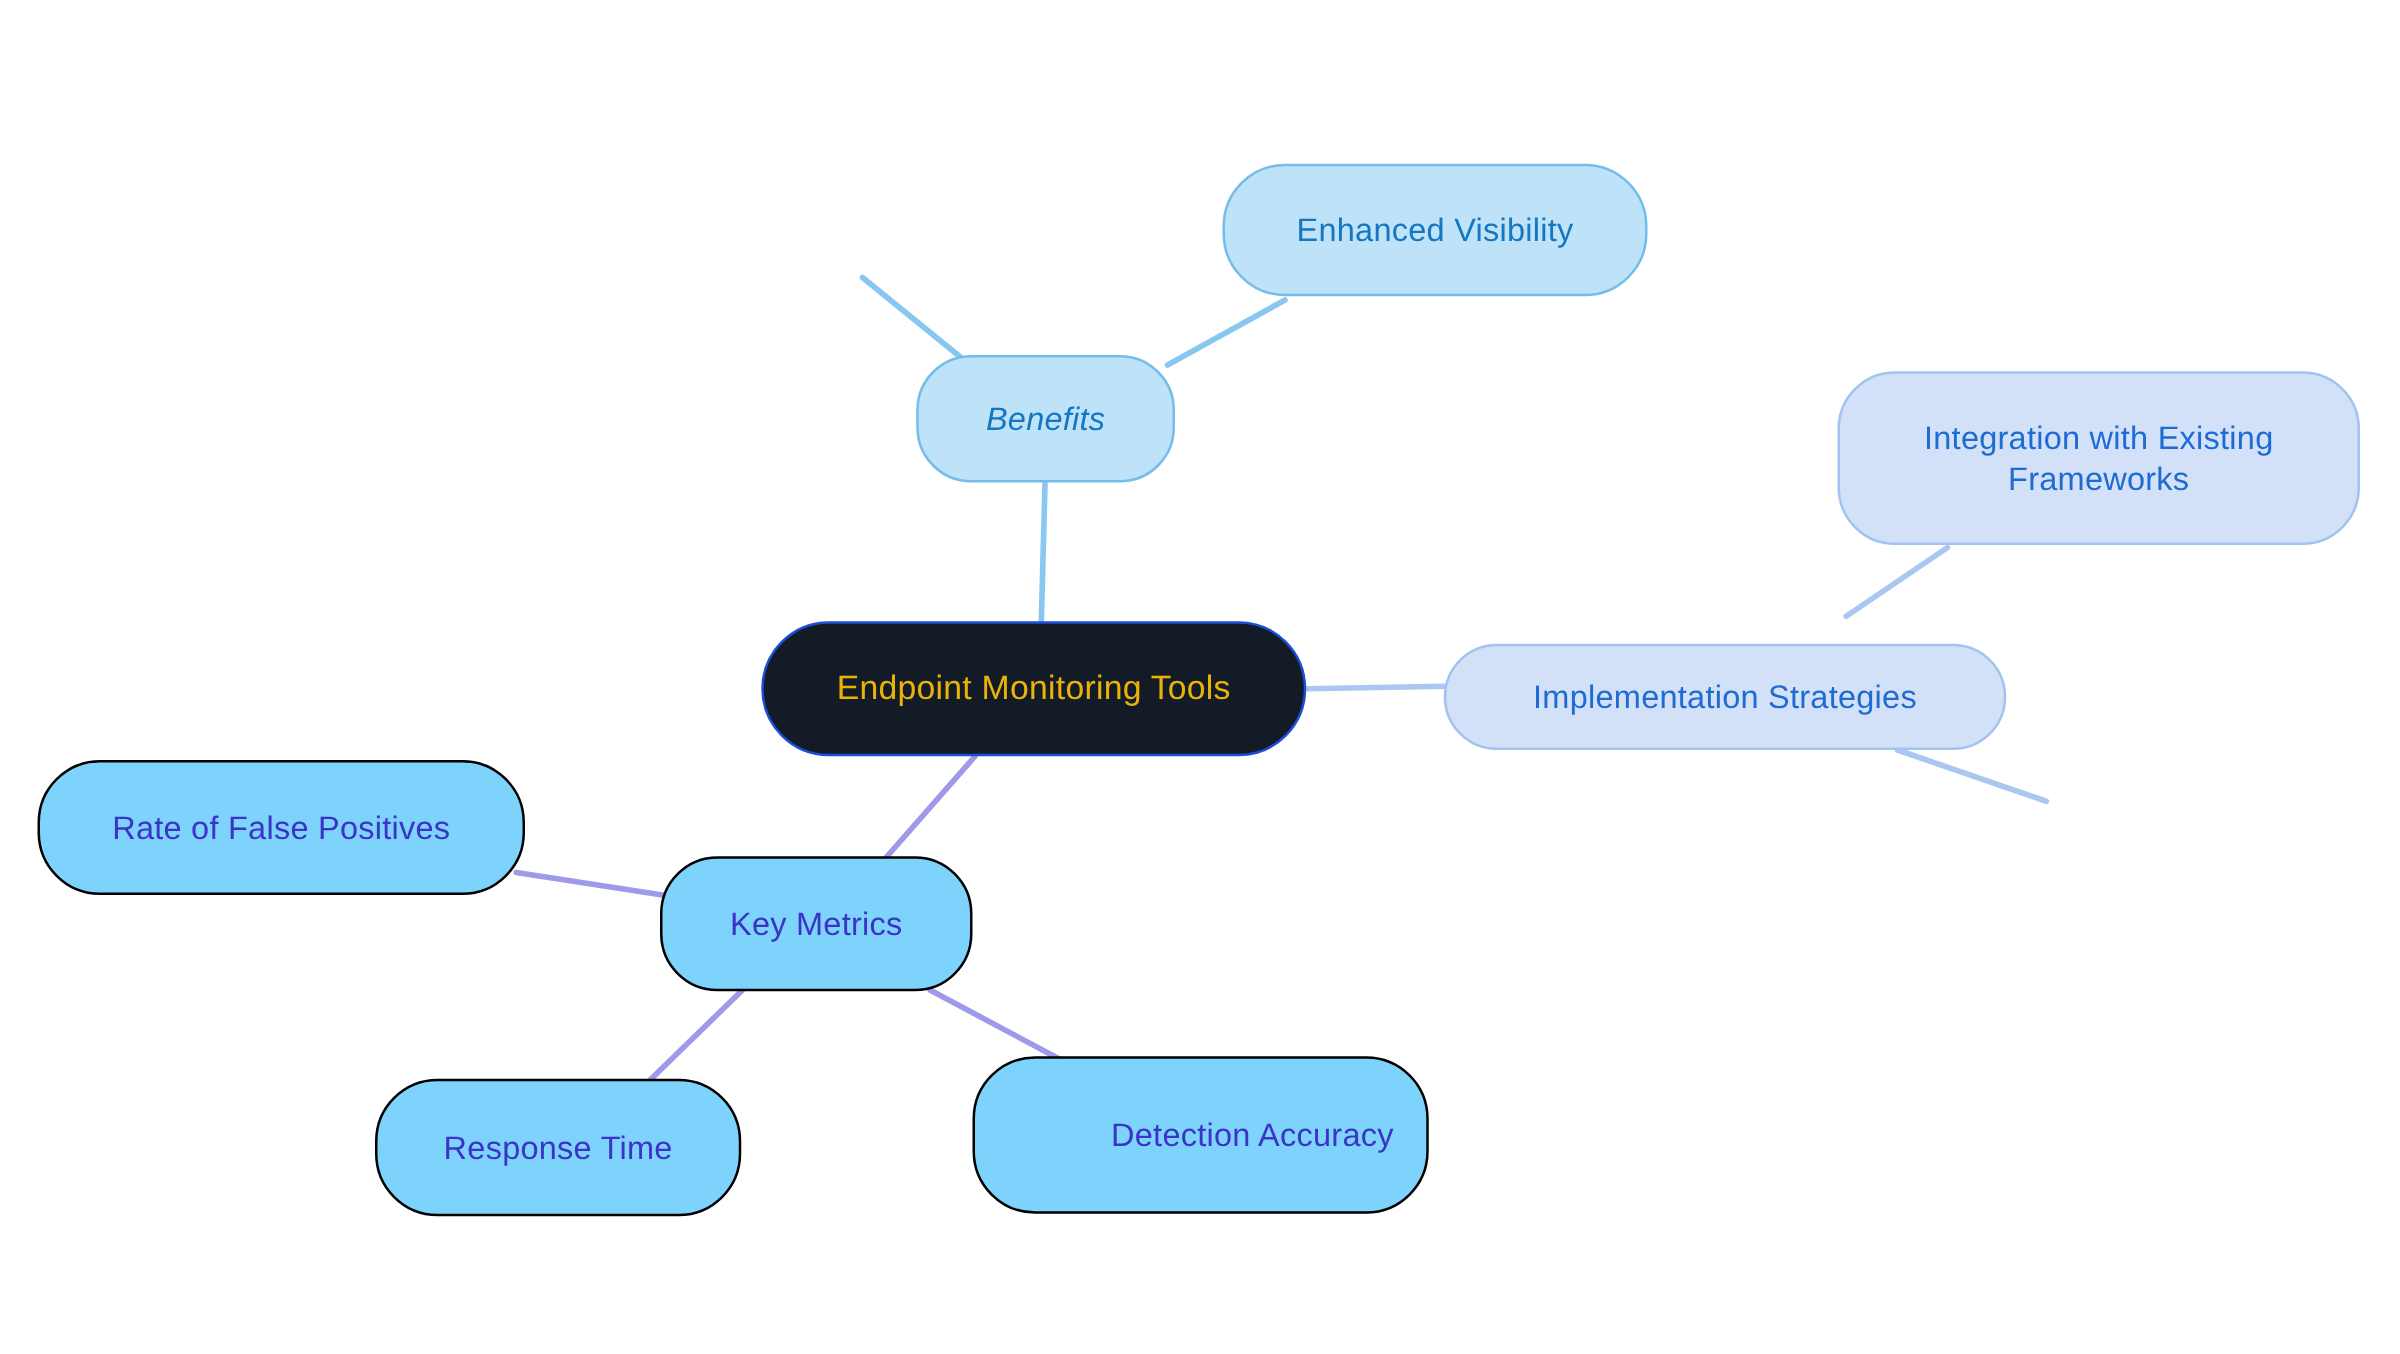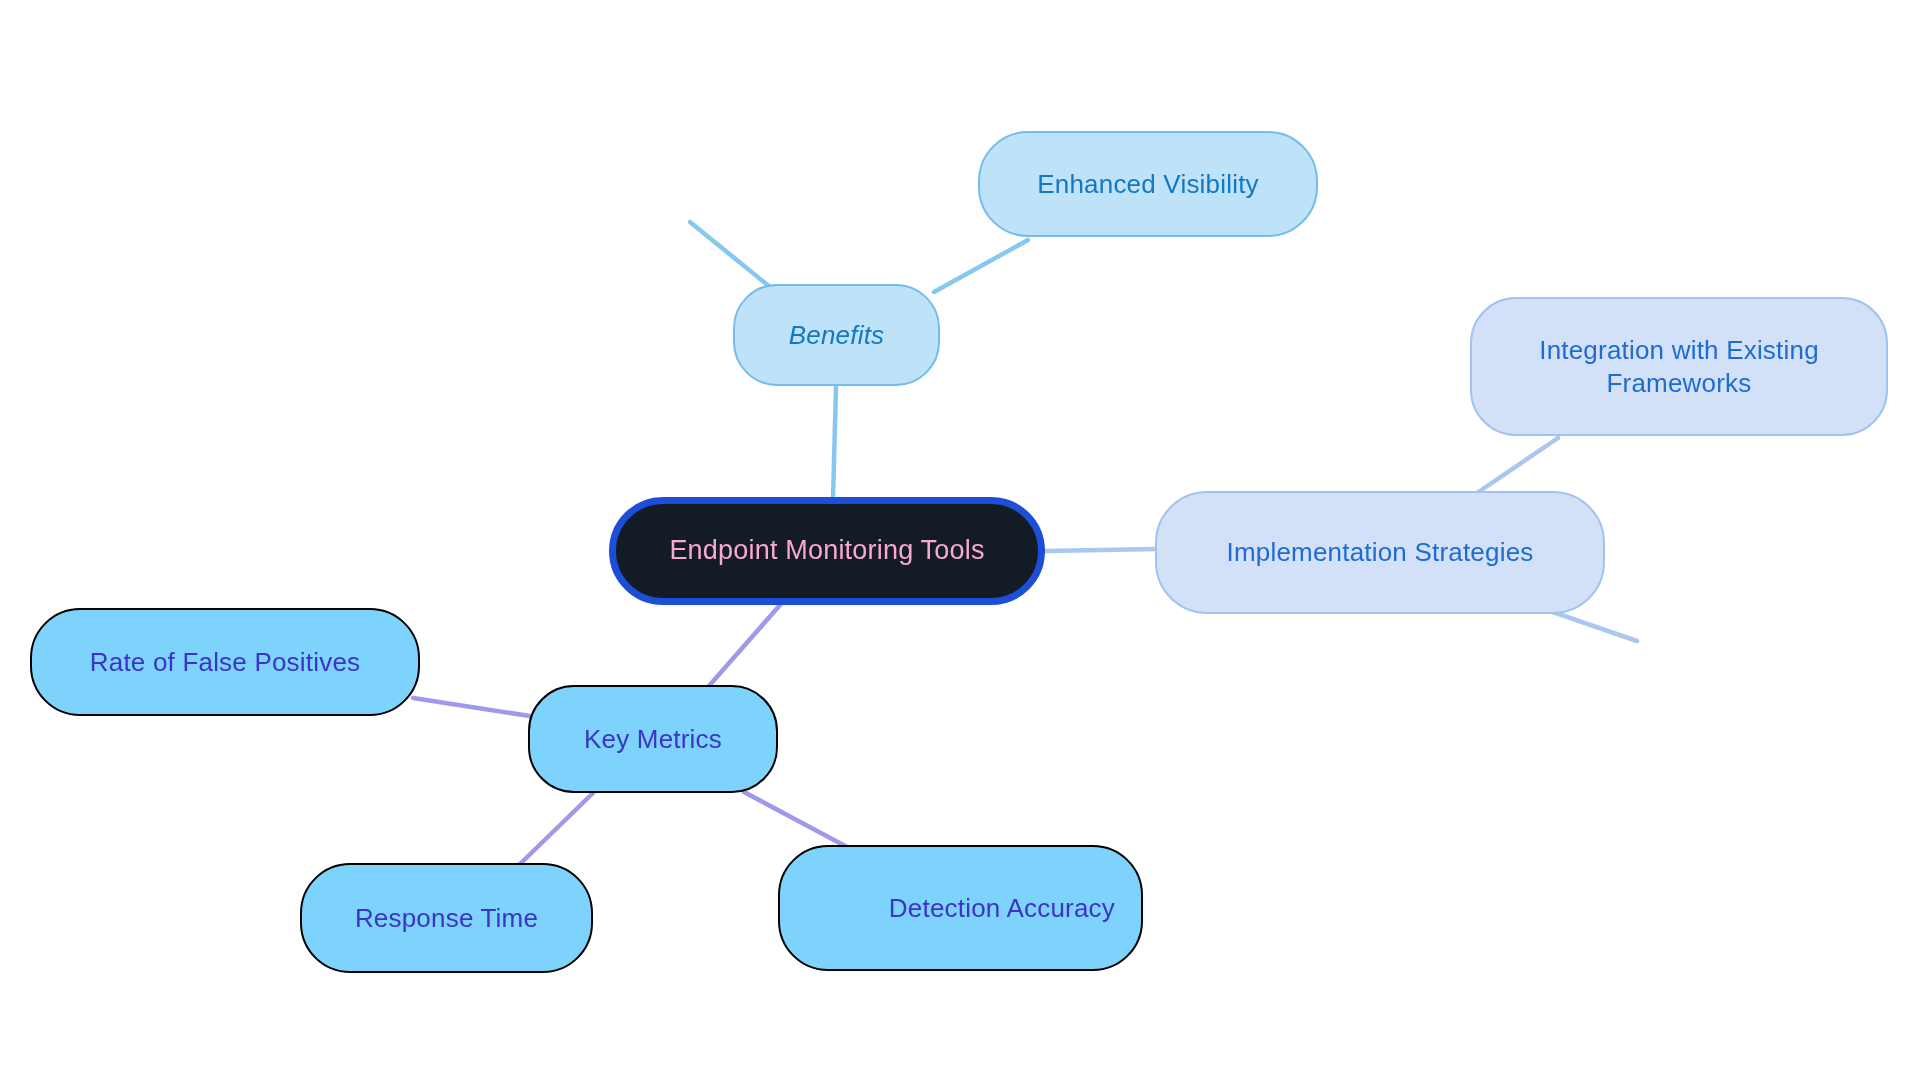--- a/index.html
+++ b/index.html
@@ -47,28 +47,28 @@
     border: 2px solid #a2c3ef;
     color: #1e6bd3;
   }
   .f-lav {
     background: #7dd3fc;
     border: 2px solid #000000;
     color: #3b34c6;
   }
   .f-central {
     background: #131b27;
-    border: 7px solid #1d4ed8;
-    color: #f9a8d4;
+    border: 2px solid #1d4ed8;
+    color: #eab308;
   }
   #n-central       { left: 609px;  top: 497px; width: 436px; height: 108px; border-radius: 54px; font-size: 27px; }
   #n-benefits      { left: 733px;  top: 284px; width: 207px; height: 102px; border-radius: 44px; font-style: italic; }
   #n-increased     { left: 392px;  top: 112px; width: 426px; height: 108px; border-radius: 50px; }
   #n-enhanced      { left: 978px;  top: 131px; width: 340px; height: 106px; border-radius: 50px; }
-  #n-implementation{ left: 1155px; top: 491px; width: 450px; height: 123px; border-radius: 52px; }
+  #n-implementation{ left: 1155px; top: 515px; width: 450px; height: 85px; border-radius: 52px; }
   #n-integration   { left: 1470px; top: 297px; width: 418px; height: 139px; border-radius: 46px; }
   #n-regular       { left: 1598px; top: 638px; width: 304px; height: 108px; border-radius: 50px; }
   #n-keymetrics    { left: 528px;  top: 685px; width: 250px; height: 108px; border-radius: 46px; }
   #n-rate          { left: 30px;   top: 608px; width: 390px; height: 108px; border-radius: 50px; }
   #n-response      { left: 300px;  top: 863px; width: 293px; height: 110px; border-radius: 50px; }
   #n-detection     { left: 778px;  top: 845px; width: 365px; height: 126px; border-radius: 50px; justify-content: flex-end; }
 
   .edge { fill: none; stroke-width: 4.5; stroke-linecap: round; }
   .e-sky  { stroke: #87c7f0; }
   .e-peri { stroke: #a9c7f1; }

